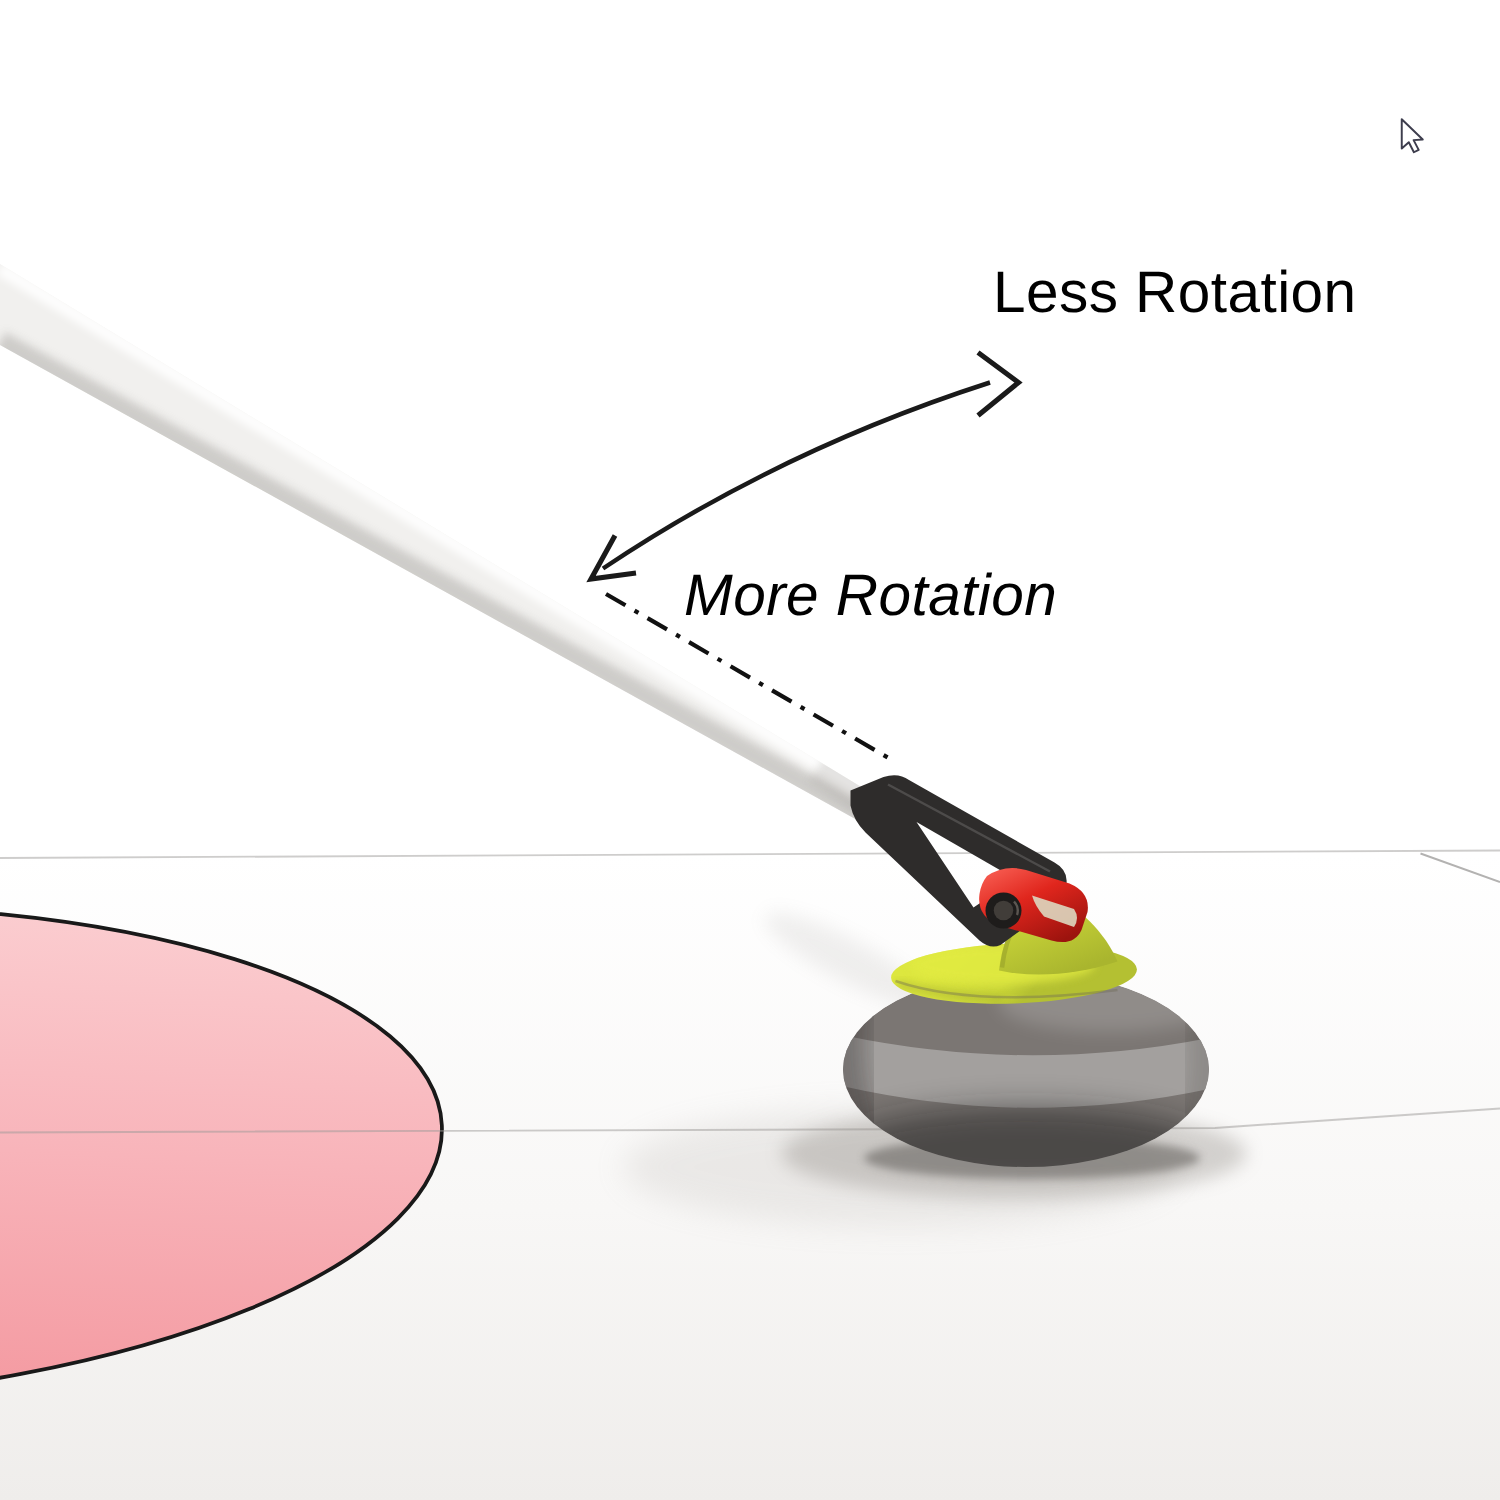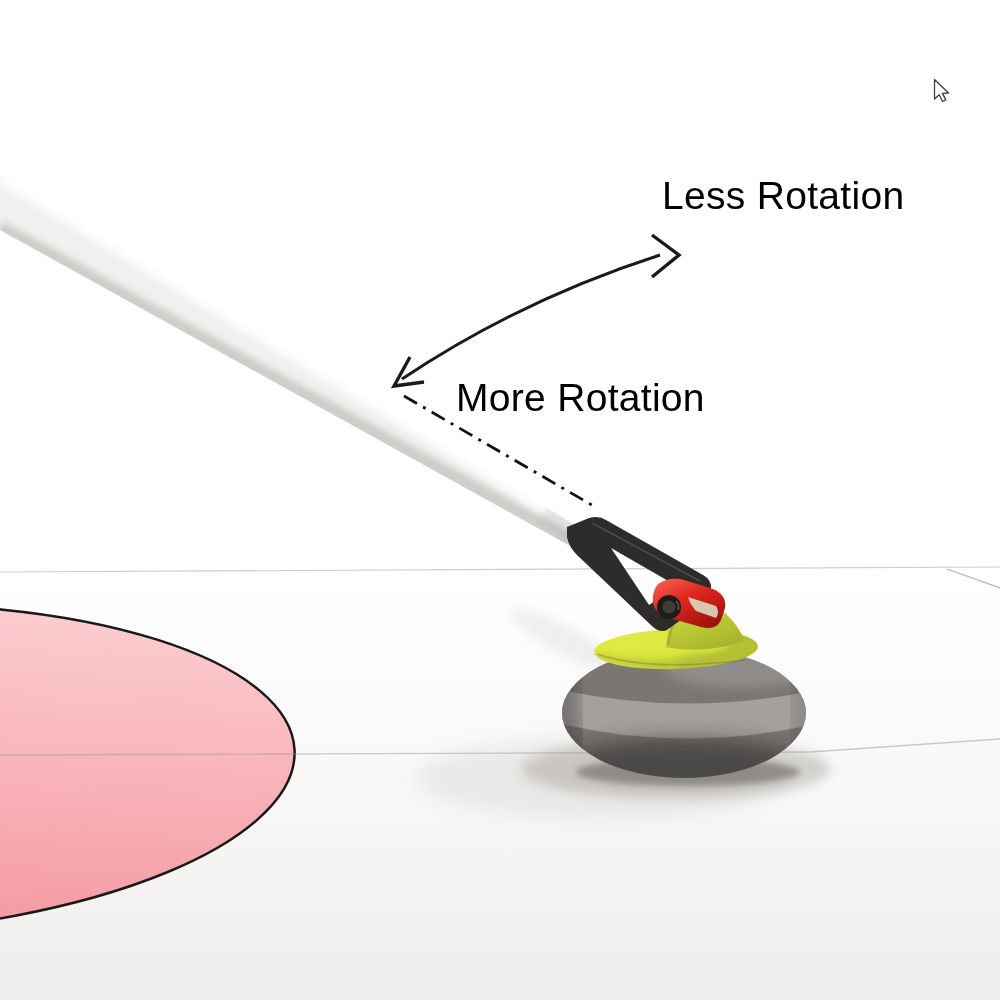--- a/index.html
+++ b/index.html
@@ -17,21 +17,21 @@
   .label{
     position:absolute;
     font-size:39px;
     line-height:44px;
     color:var(--annotation-text,#000);
     white-space:nowrap;
     letter-spacing:0.3px;
     user-select:none;
   }
   .label-less{left:662px;top:174px;}
-  .label-more{left:456px;top:376px;}
+  .label-more{left:456px;top:376px;font-style:italic;}
 </style>
 </head>
 <body>
 
 <div class="viewport">
 
   <svg class="scene-svg" width="1000" height="1000" viewBox="0 0 1000 1000">
     <defs>
       <linearGradient id="floorG" x1="0" y1="569" x2="0" y2="1000" gradientUnits="userSpaceOnUse">
         <stop offset="0" stop-color="#ffffff"></stop>

